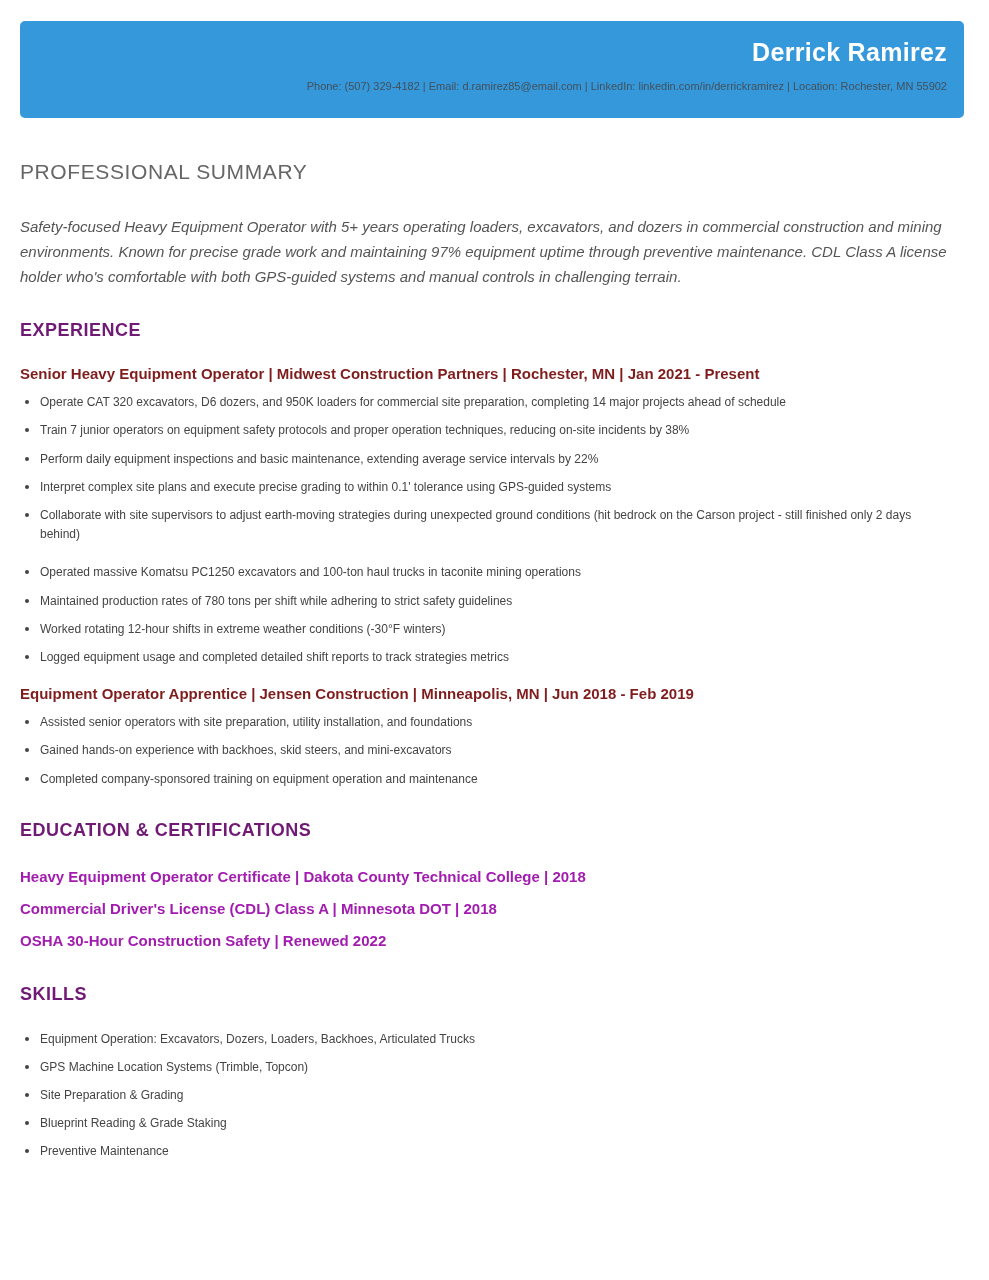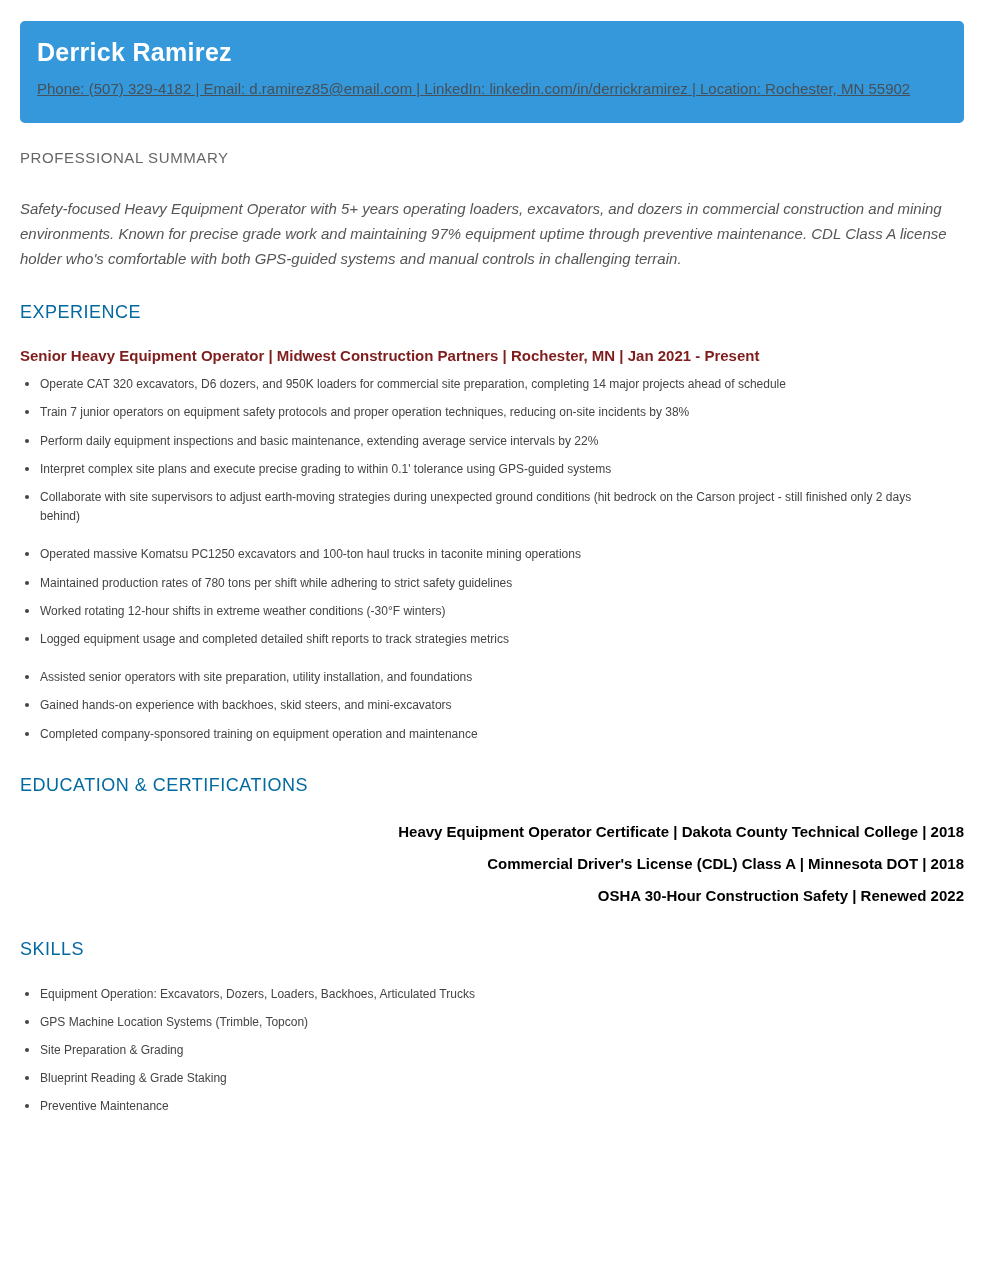--- a/index.html
+++ b/index.html
@@ -15,55 +15,55 @@
     min-height: 1280px;
     margin: 0 auto;
     padding: 21px 25px 20px 20px;
     overflow: hidden;
   }
   
   .header {
     background: #3498db;
     border-radius: 5px;
     padding: 17px 17px 26px 17px;
+    text-align: right;
   }
   .header h1 {
     margin: 0;
     font-size: 25px;
     font-weight: bold;
     color: #ffffff;
     letter-spacing: 0.3px;
   }
   .header .contact {
     margin: 13px 0 0 0;
-    font-size: 15px;
+    font-size: 11px;
     color: #44505a;
-    text-decoration: underline;
   }
   
   .gray-heading {
-    margin: 26px 0 0 0;
-    font-size: 15px;
+    margin: 42px 0 0 0;
+    font-size: 21px;
     font-weight: normal;
     color: #666666;
     letter-spacing: 0.6px;
   }
   .summary-text {
     margin: 31px 0 8px 0;
     font-size: 15px;
     font-style: italic;
     color: #555555;
     line-height: 1.65;
     max-width: 935px;
   }
   .blue-heading {
     margin: 31px 0 24px 0;
     font-size: 18px;
-    font-weight: normal;
-    color: #0369a1;
+    font-weight: bold;
+    color: #701a75;
     letter-spacing: 0.5px;
   }
   .job { margin: 0 0 18px 0; }
   .job-title {
     margin: 0 0 10px 0;
     font-size: 15px;
     font-weight: bold;
     color: #7f1d1d;
   }
   ul.bullets {
@@ -76,23 +76,22 @@
     color: #444444;
     line-height: 1.6;
     margin: 0 0 8px 0;
     max-width: 910px;
   }
   ul.bullets li::marker { color: #444444; font-size: 13px; }
   .edu-item {
     margin: 0 0 8px 0;
     font-size: 15px;
     font-weight: bold;
-    color: #000000;
+    color: #a21caf;
     line-height: 1.6;
-    text-align: right;
   }
   .edu-list { margin-top: 0; }
   section { margin: 0; }
 </style>
 </head>
 <body>
 
 <div class="page">
 
   <header class="header">
@@ -132,20 +131,21 @@
 
               <li>Maintained production rates of 780 tons per shift while adhering to strict safety guidelines</li>
 
               <li>Worked rotating 12-hour shifts in extreme weather conditions (-30°F winters)</li>
 
               <li>Logged equipment usage and completed detailed shift reports to track strategies metrics</li>
             </ul>
         </div>
 
         <div class="job">
+          <h3 class="job-title">Equipment Operator Apprentice | Jensen Construction | Minneapolis, MN | Jun 2018 - Feb 2019</h3>
           <ul class="bullets">
 
               <li>Assisted senior operators with site preparation, utility installation, and foundations</li>
 
               <li>Gained hands-on experience with backhoes, skid steers, and mini-excavators</li>
 
               <li>Completed company-sponsored training on equipment operation and maintenance</li>
             </ul>
         </div>
       </div>

